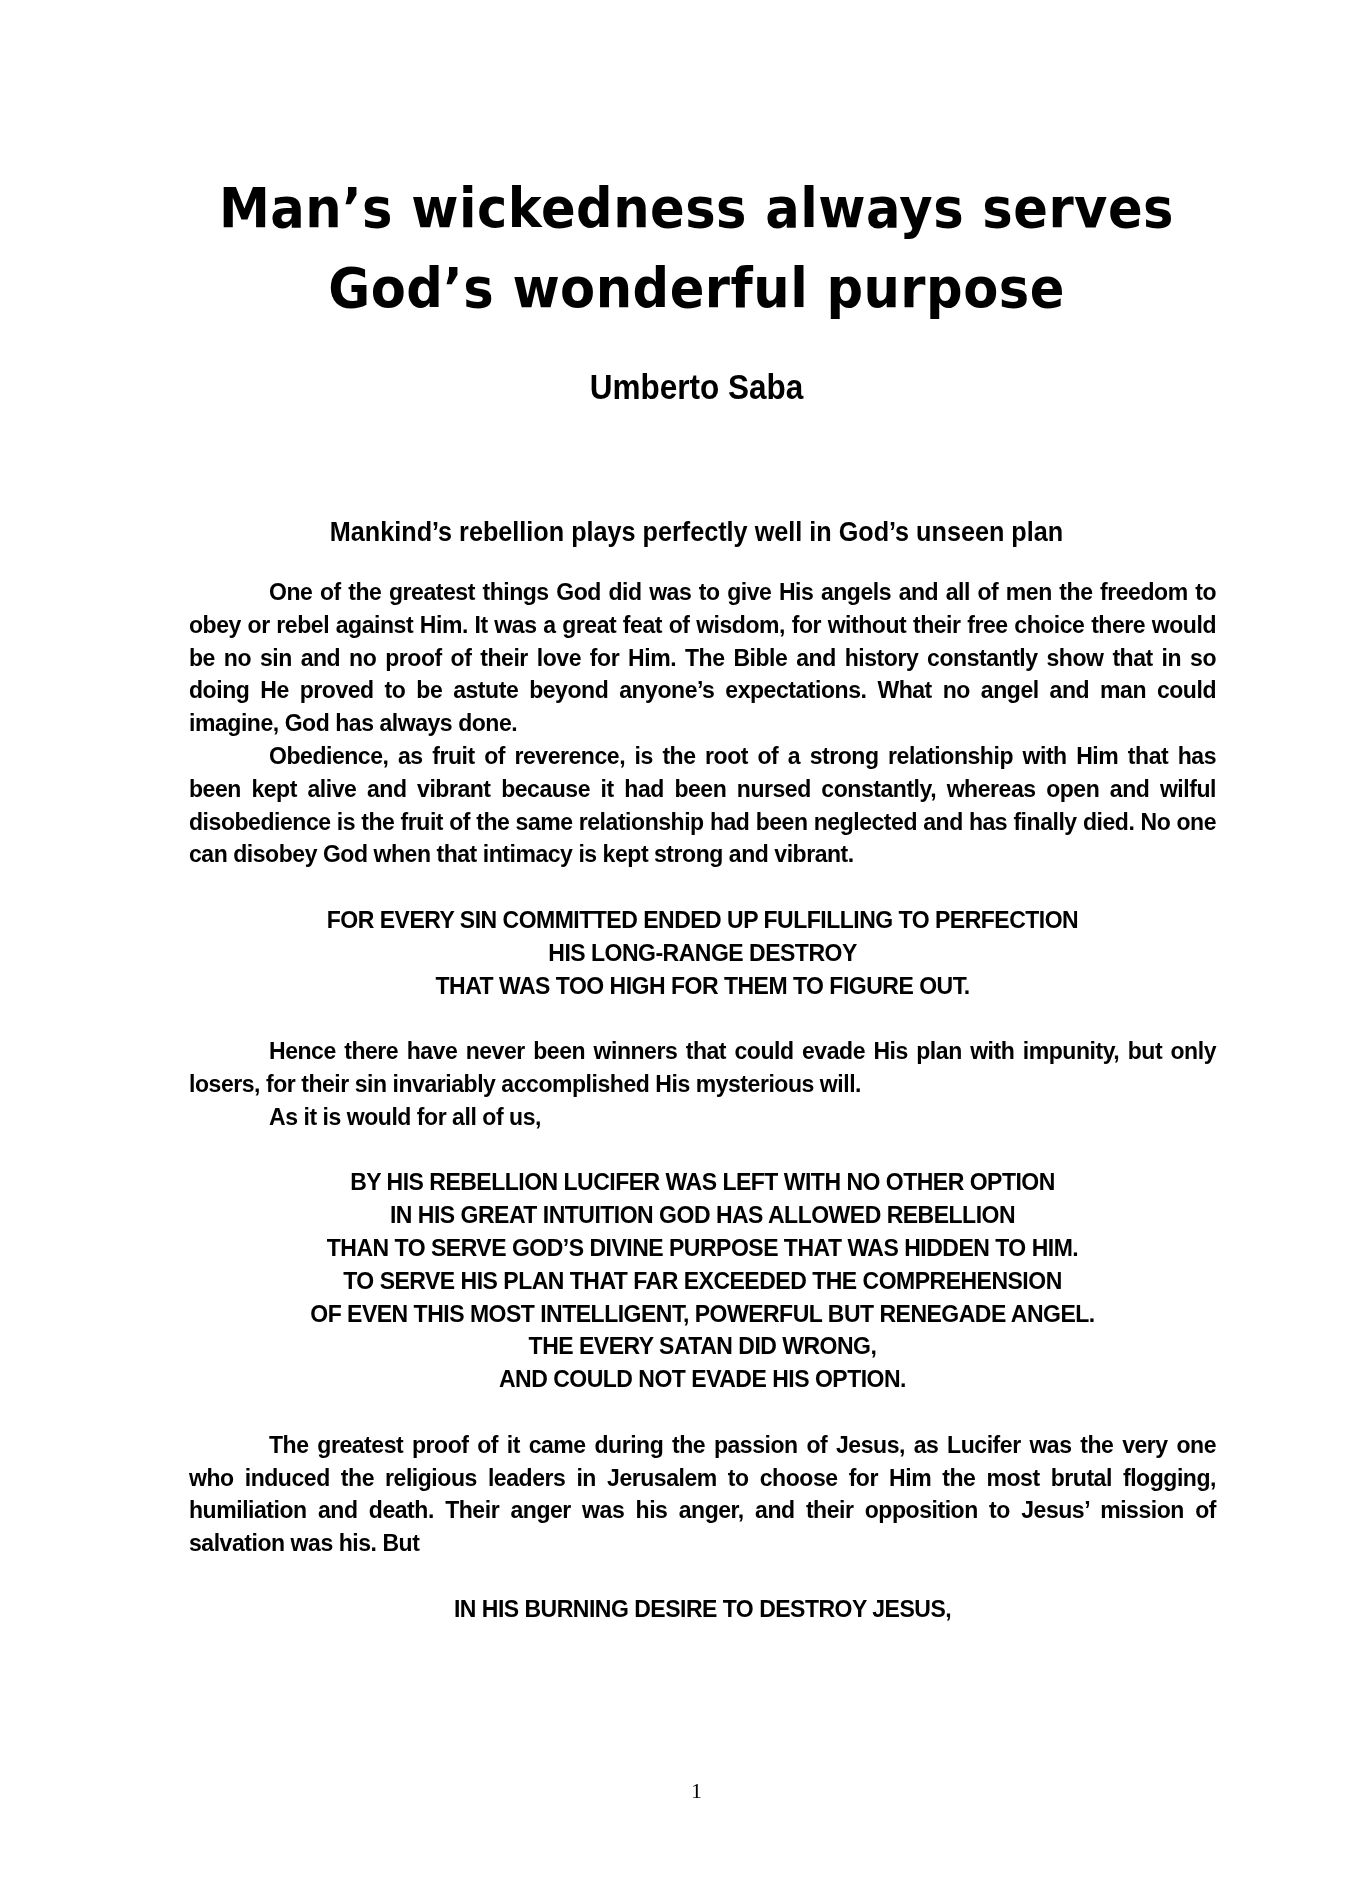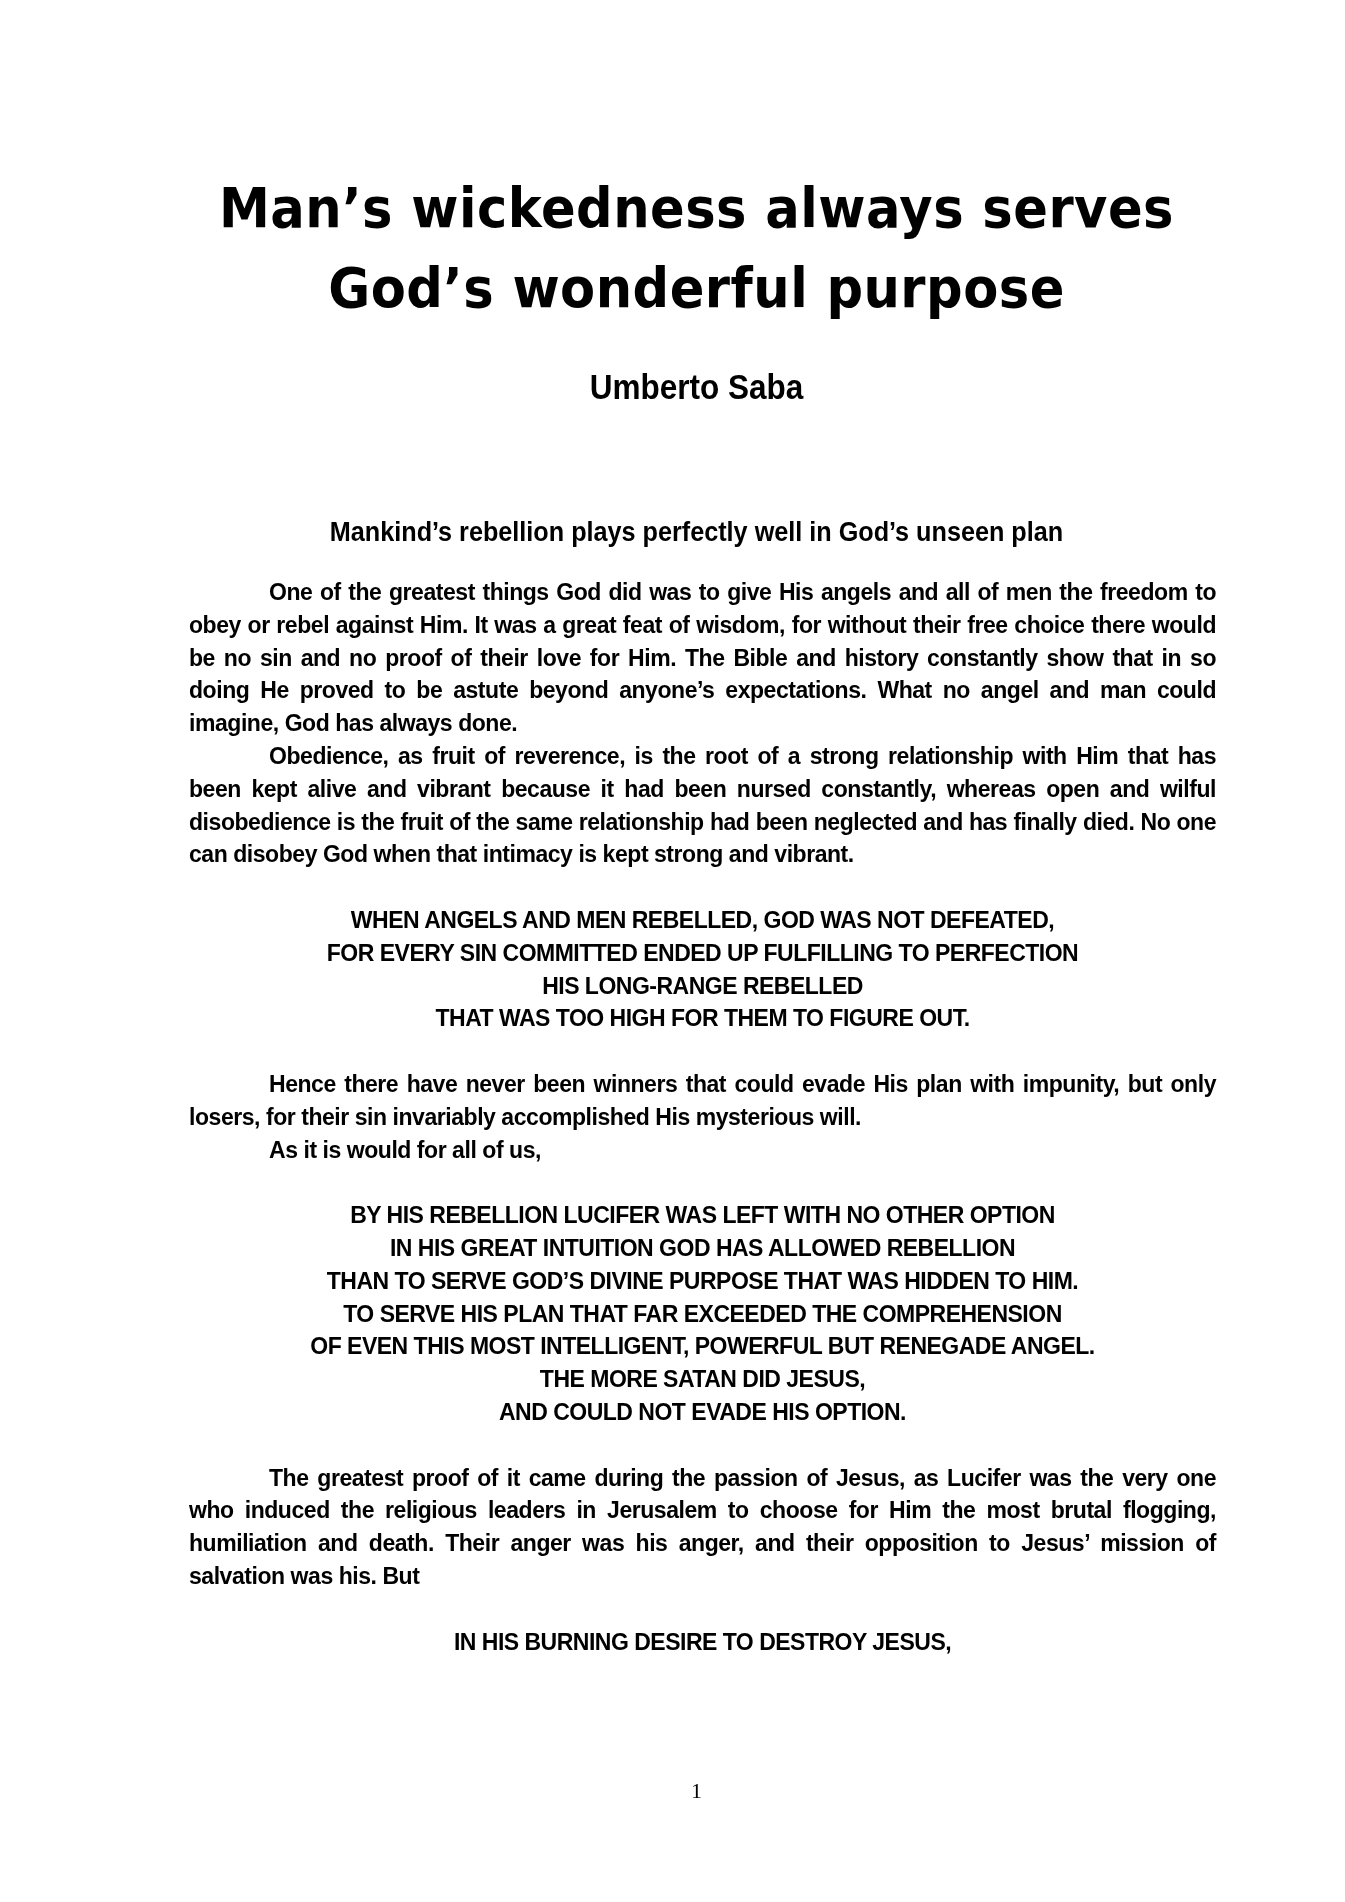--- a/index.html
+++ b/index.html
@@ -118,40 +118,39 @@
 
   <div class="section-heading">Mankind’s rebellion plays perfectly well in God’s unseen plan</div>
 
   <div class="body-text" style="top: 576px;">
     <p class="para">One of the greatest things God did was to give His angels and all of men the freedom to obey or rebel against Him. It was a great feat of wisdom, for without their free choice there would be no sin and no proof of their love for Him. The Bible and history constantly show that in so doing He proved to be astute beyond anyone’s expectations. What no angel and man could imagine, God has always done.</p>
     <p class="para">Obedience, as fruit of reverence, is the root of a strong relationship with Him that has been kept alive and vibrant because it had been nursed constantly, whereas open and wilful disobedience is the fruit of the same relationship had been neglected and has finally died. No one can disobey God when that intimacy is kept strong and vibrant.</p>
 
     <div class="gap"></div>
 
     <div class="caps-block">
-      <span class="caps-line">WHEN ANGELS AND MEN REBELLED, GOD WAS NOT DEFEATED,</span>
       <span class="caps-line">FOR EVERY SIN COMMITTED ENDED UP FULFILLING TO PERFECTION</span>
-      <span class="caps-line">HIS LONG-RANGE REBELLED</span>
+      <span class="caps-line">HIS LONG-RANGE DESTROY</span>
       <span class="caps-line">THAT WAS TOO HIGH FOR THEM TO FIGURE OUT.</span>
     </div>
 
     <div class="gap"></div>
 
     <p class="para">Hence there have never been winners that could evade His plan with impunity, but only losers, for their sin invariably accomplished His mysterious will.</p>
     <p class="para last-line-left">As it is would for all of us,</p>
 
     <div class="gap"></div>
 
     <div class="caps-block">
       <span class="caps-line">BY HIS REBELLION LUCIFER WAS LEFT WITH NO OTHER OPTION</span>
       <span class="caps-line">IN HIS GREAT INTUITION GOD HAS ALLOWED REBELLION</span>
       <span class="caps-line">THAN TO SERVE GOD’S DIVINE PURPOSE THAT WAS HIDDEN TO HIM.</span>
       <span class="caps-line">TO SERVE HIS PLAN THAT FAR EXCEEDED THE COMPREHENSION</span>
       <span class="caps-line">OF EVEN THIS MOST INTELLIGENT, POWERFUL BUT RENEGADE ANGEL.</span>
-      <span class="caps-line">THE MORE SATAN DID JESUS,</span>
+      <span class="caps-line">THE EVERY SATAN DID WRONG,</span>
       <span class="caps-line">AND COULD NOT EVADE HIS OPTION.</span>
     </div>
 
     <div class="gap"></div>
 
     <p class="para">The greatest proof of it came during the passion of Jesus, as Lucifer was the very one who induced the religious leaders in Jerusalem to choose for Him the most brutal flogging, humiliation and death. Their anger was his anger, and their opposition to Jesus’ mission of salvation was his. But</p>
 
     <div class="gap"></div>
 
     <div class="caps-block">

